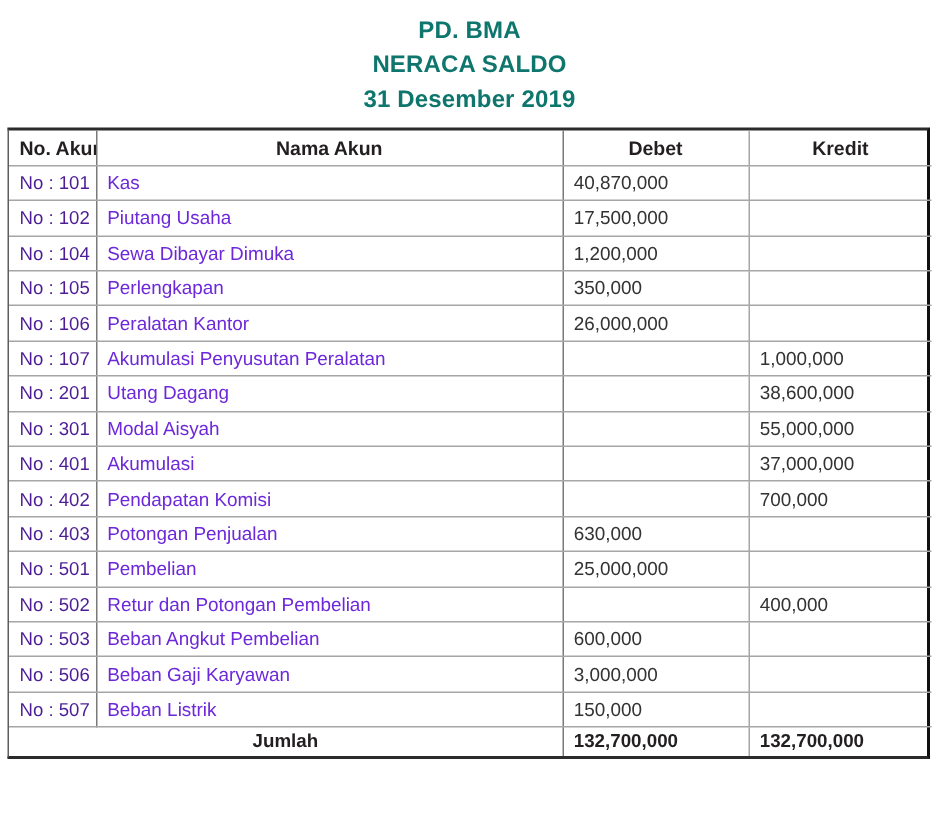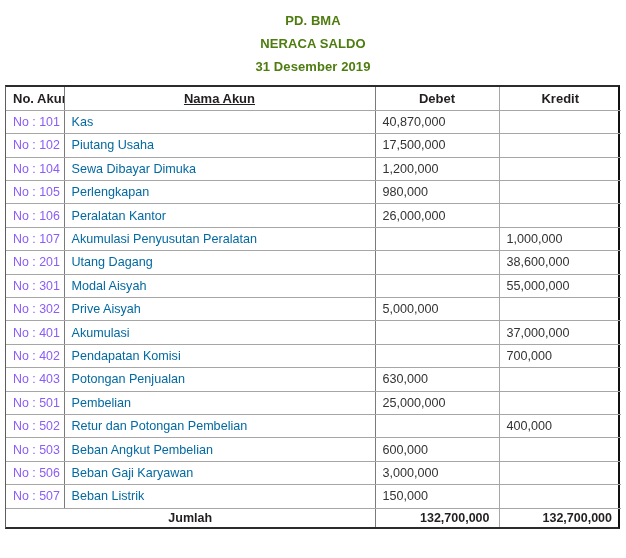--- a/index.html
+++ b/index.html
@@ -21,25 +21,25 @@
     height: 558px;
     box-sizing: border-box;
   }
 
   
   .title-block {
     padding-top: 9px;
     text-align: center;
   }
   .title-line {
-    font-size: 13px;
+    font-size: 16px;
     font-weight: bold;
     letter-spacing: 0.1px;
     line-height: 23px;
-    color: #4d7c0f;
+    color: #0f766e;
   }
 
   
   .table-wrap {
     margin: 7px 6px 0 5px;
     border-top: 2.5px solid #2b2b2b;
     border-bottom: 2.5px solid #2b2b2b;
     border-left: 1.5px solid #5d5d5d;
     border-right: 2.5px solid #111111;
     box-sizing: border-box;
@@ -79,33 +79,32 @@
     height: 25px;
     text-align: center;
     border-bottom: 1.6px solid #6e6e6e;
     color: #231f20;
   }
   thead th.h-akun {
     border-right: 1.4px solid #7a7a7a;
   }
   thead th.h-nama {
     border-right: 1.4px solid #7a7a7a;
-    text-decoration: underline;
   }
 
   
   tbody td.akun {
     text-align: left;
-    color: #8b5cf6;
+    color: #4c1d95;
     border-right: 1.4px solid #7a7a7a;
     font-size: 12.4px;
   }
   tbody td.nama {
     text-align: left;
-    color: #0369a1;
+    color: #6d28d9;
     border-right: 1.4px solid #7a7a7a;
     font-size: 12.6px;
   }
   tbody td.num {
     text-align: left;
     color: #333333;
     font-size: 12.6px;
     padding-right: 9px;
   }
 
@@ -114,21 +113,20 @@
     font-weight: bold;
     border-bottom: none;
     height: 19px;
     color: #231f20;
   }
   tr.total td.label {
     text-align: center;
     border-right: 1.4px solid #7a7a7a;
   }
   tr.total td.num {
-    text-align: right;
     padding-right: 9px;
   }
 </style>
 </head>
 <body>
 
 <div class="sheet">
 
   <div class="title-block">
     <div class="title-line">PD. BMA</div>
@@ -167,21 +165,21 @@
           </tr>
           <tr>
             <td class="akun">No : 104</td>
             <td class="nama">Sewa Dibayar Dimuka</td>
             <td class="num">1,200,000</td>
             <td class="num"></td>
           </tr>
           <tr>
             <td class="akun">No : 105</td>
             <td class="nama">Perlengkapan</td>
-            <td class="num">980,000</td>
+            <td class="num">350,000</td>
             <td class="num"></td>
           </tr>
           <tr>
             <td class="akun">No : 106</td>
             <td class="nama">Peralatan Kantor</td>
             <td class="num">26,000,000</td>
             <td class="num"></td>
           </tr>
           <tr>
             <td class="akun">No : 107</td>
@@ -193,26 +191,20 @@
             <td class="akun">No : 201</td>
             <td class="nama">Utang Dagang</td>
             <td class="num"></td>
             <td class="num">38,600,000</td>
           </tr>
           <tr>
             <td class="akun">No : 301</td>
             <td class="nama">Modal Aisyah</td>
             <td class="num"></td>
             <td class="num">55,000,000</td>
-          </tr>
-          <tr>
-            <td class="akun">No : 302</td>
-            <td class="nama">Prive Aisyah</td>
-            <td class="num">5,000,000</td>
-            <td class="num"></td>
           </tr>
           <tr>
             <td class="akun">No : 401</td>
             <td class="nama">Akumulasi</td>
             <td class="num"></td>
             <td class="num">37,000,000</td>
           </tr>
           <tr>
             <td class="akun">No : 402</td>
             <td class="nama">Pendapatan Komisi</td>

